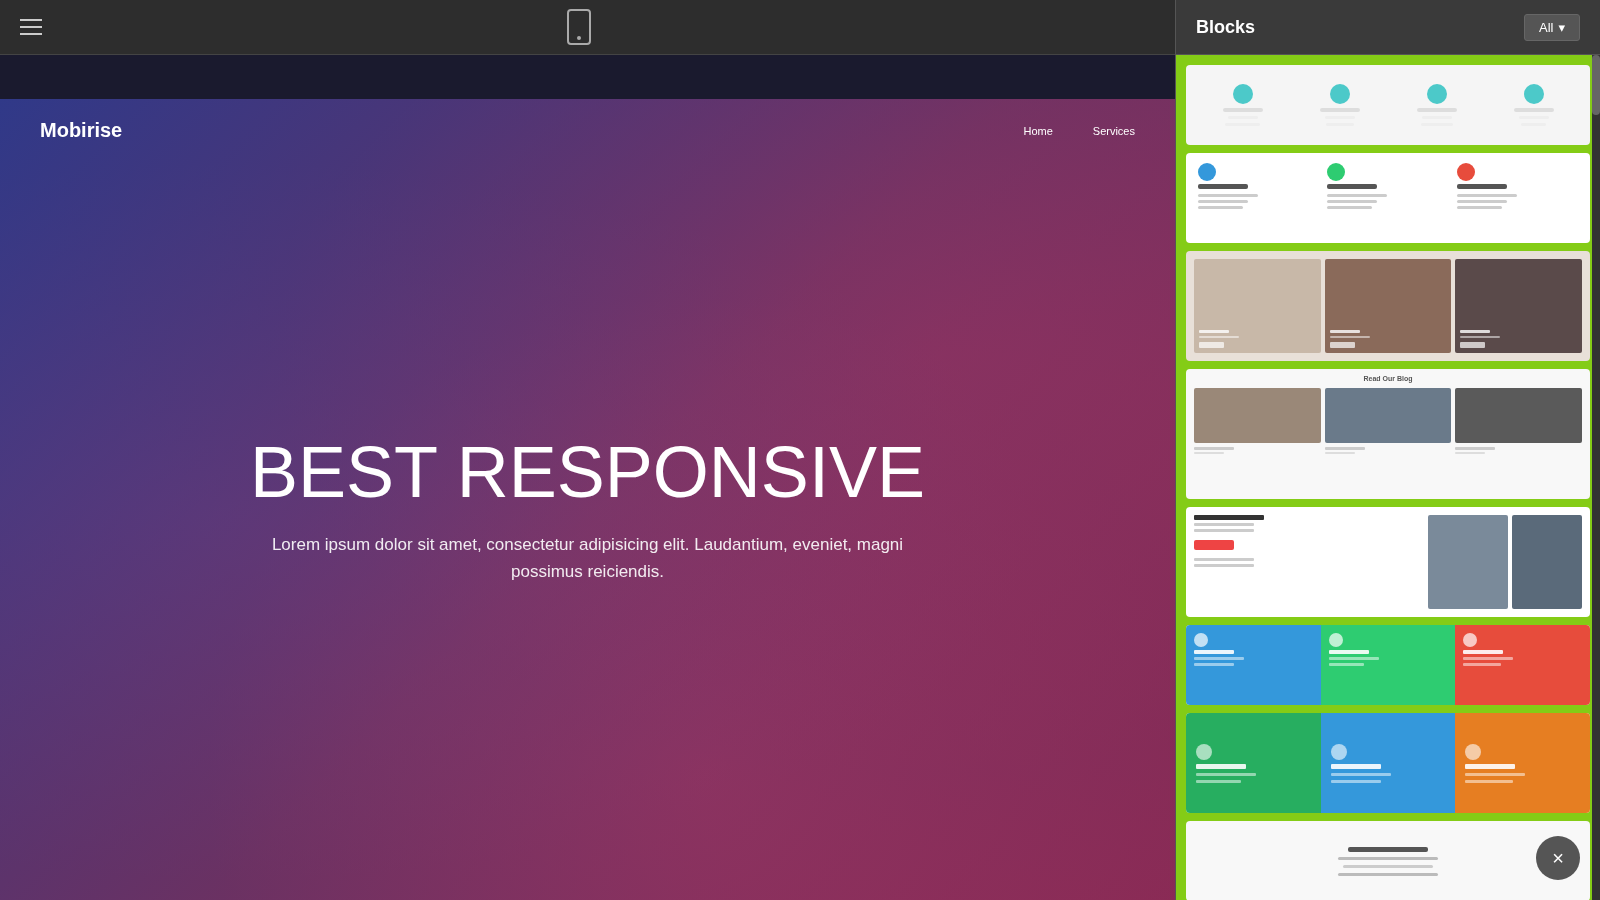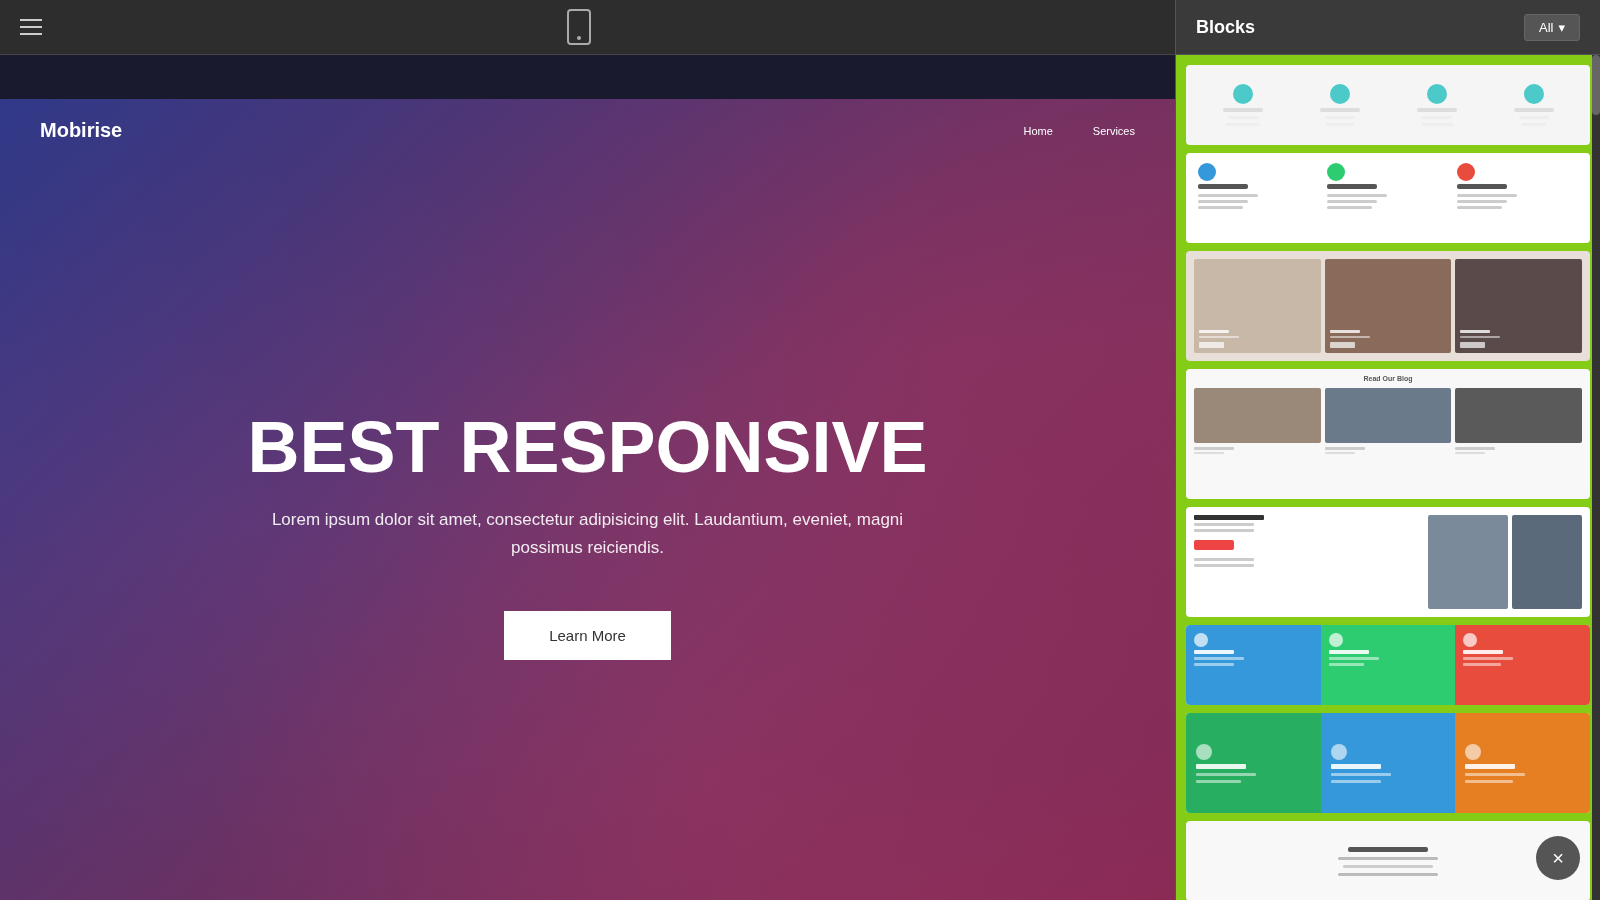--- a/index.html
+++ b/index.html
@@ -105,21 +105,21 @@
       display: flex;
       flex-direction: column;
       align-items: center;
       justify-content: center;
       text-align: center;
       padding: 0 80px;
     }
     .hero-title {
       color: #fff;
       font-size: 72px;
-      font-weight: 700;
+      font-weight: 400;
       line-height: 1.1;
       text-transform: uppercase;
       margin-bottom: 19px;
     }
     .hero-subtitle {
       color: rgba(255,255,255,0.9);
       font-size: 17px;
       line-height: 1.6;
       max-width: 700px;
       margin-bottom: 50px;
@@ -413,21 +413,20 @@
           <a class="nav-link">Services</a>
         </div>
       </nav>
 
       <div class="hero-content">
         <h1 class="hero-title">
           <span>BEST RESPONSIVE</span><br>
         </h1>
         <p class="hero-subtitle">Lorem ipsum dolor sit amet, consectetur adipisicing elit. Laudantium, eveniet, magni possimus reiciendis.</p>
         <div class="hero-buttons">
-          <button class="btn-learn-more">Learn More</button>
         </div>
       </div>
 
       <div class="hero-dots">
         <div class="dot active"></div>
         <div class="dot"></div>
         <div class="dot"></div>
       </div>
     </div>
   </div>

